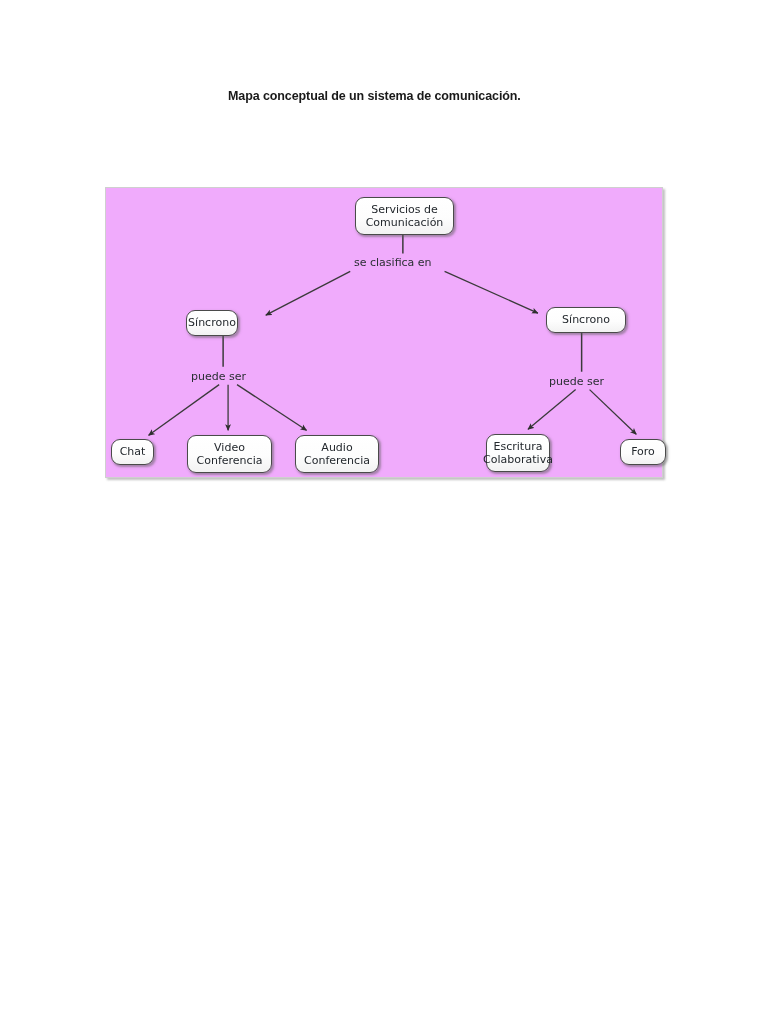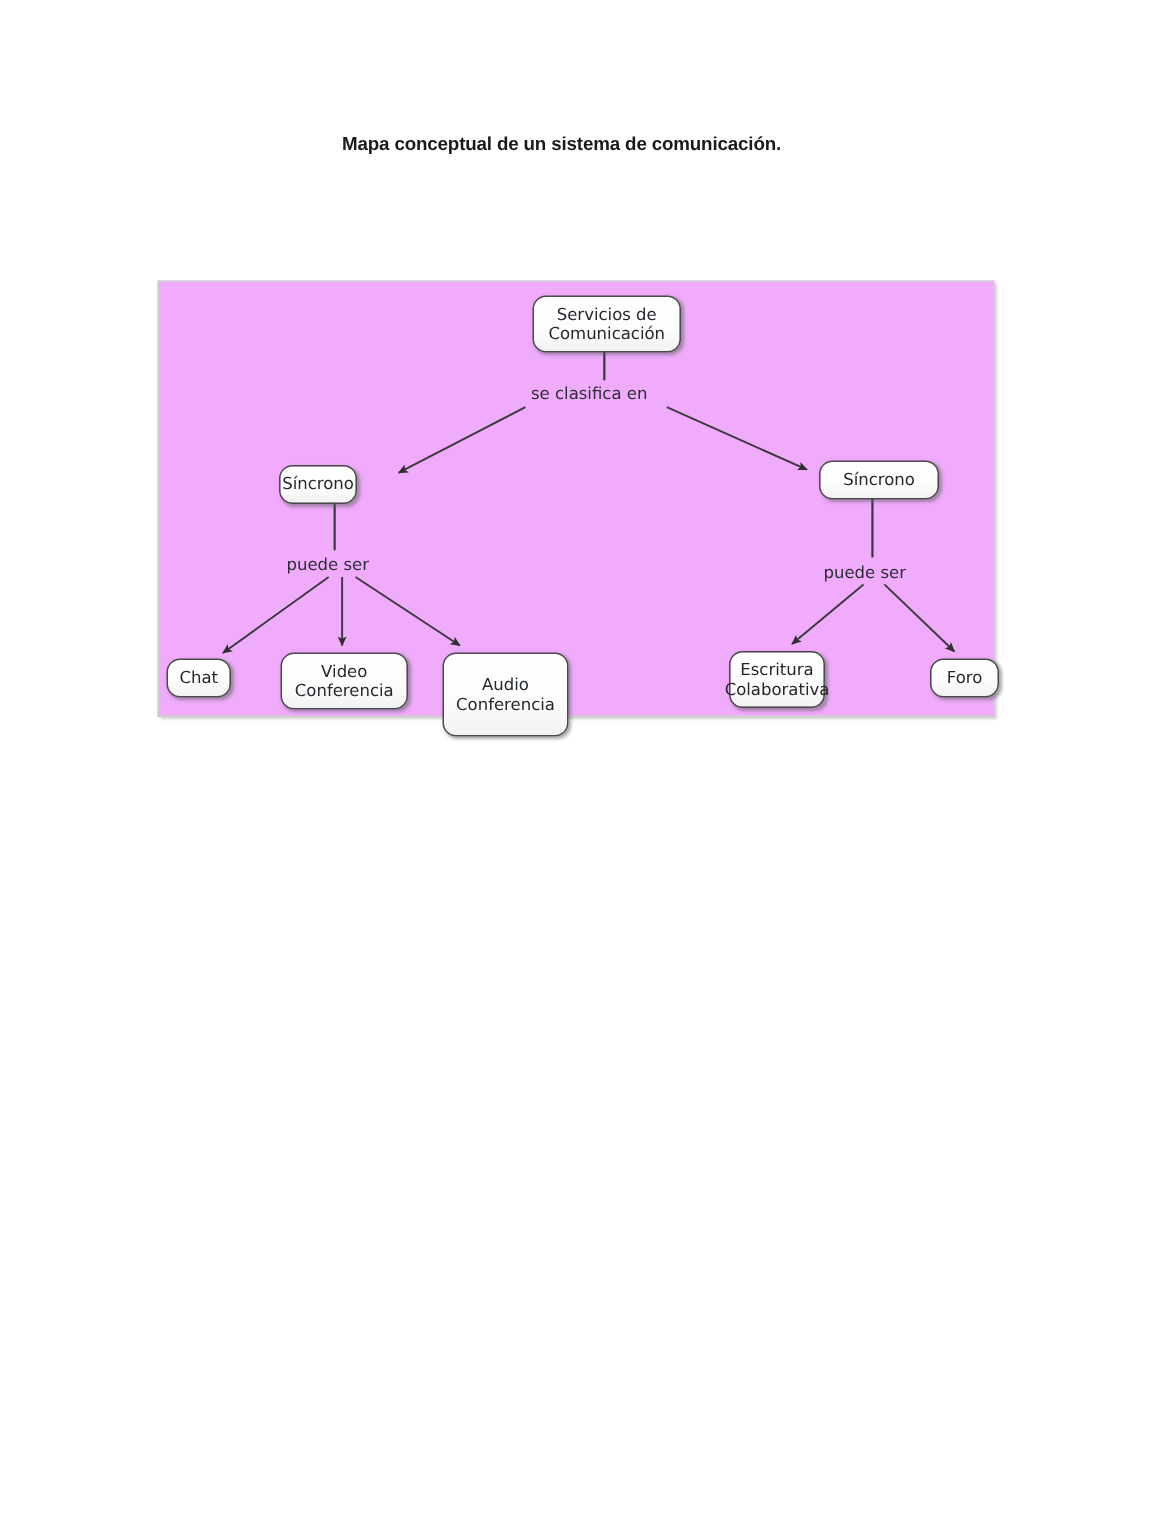--- a/index.html
+++ b/index.html
@@ -63,21 +63,21 @@
     line-height: 13.5px;
     font-family: "DejaVu Sans", sans-serif;
     white-space: pre-line;
   }
 
   .node-root   { left: 249px; top: 9px;   width: 99px;  height: 38px; }
   .node-sync   { left:  80px; top: 122px; width: 52px;  height: 26px; }
   .node-async  { left: 440px; top: 119px; width: 80px;  height: 26px; }
   .node-chat   { left:   5px; top: 251px; width: 43px;  height: 26px; }
   .node-video  { left:  81px; top: 247px; width: 85px;  height: 38px; }
-  .node-audio  { left: 189px; top: 247px; width: 84px;  height: 56px; }
+  .node-audio  { left: 189px; top: 247px; width: 84px;  height: 38px; }
   .node-escri  { left: 380px; top: 246px; width: 64px;  height: 38px; }
   .node-foro   { left: 514px; top: 251px; width: 46px;  height: 26px; text-align: right; }
 
   .edge-label {
     position: absolute;
     font-family: "DejaVu Sans", sans-serif;
     font-size: 11px;
     color: #2a2f33;
     white-space: nowrap;
     text-align: center;

